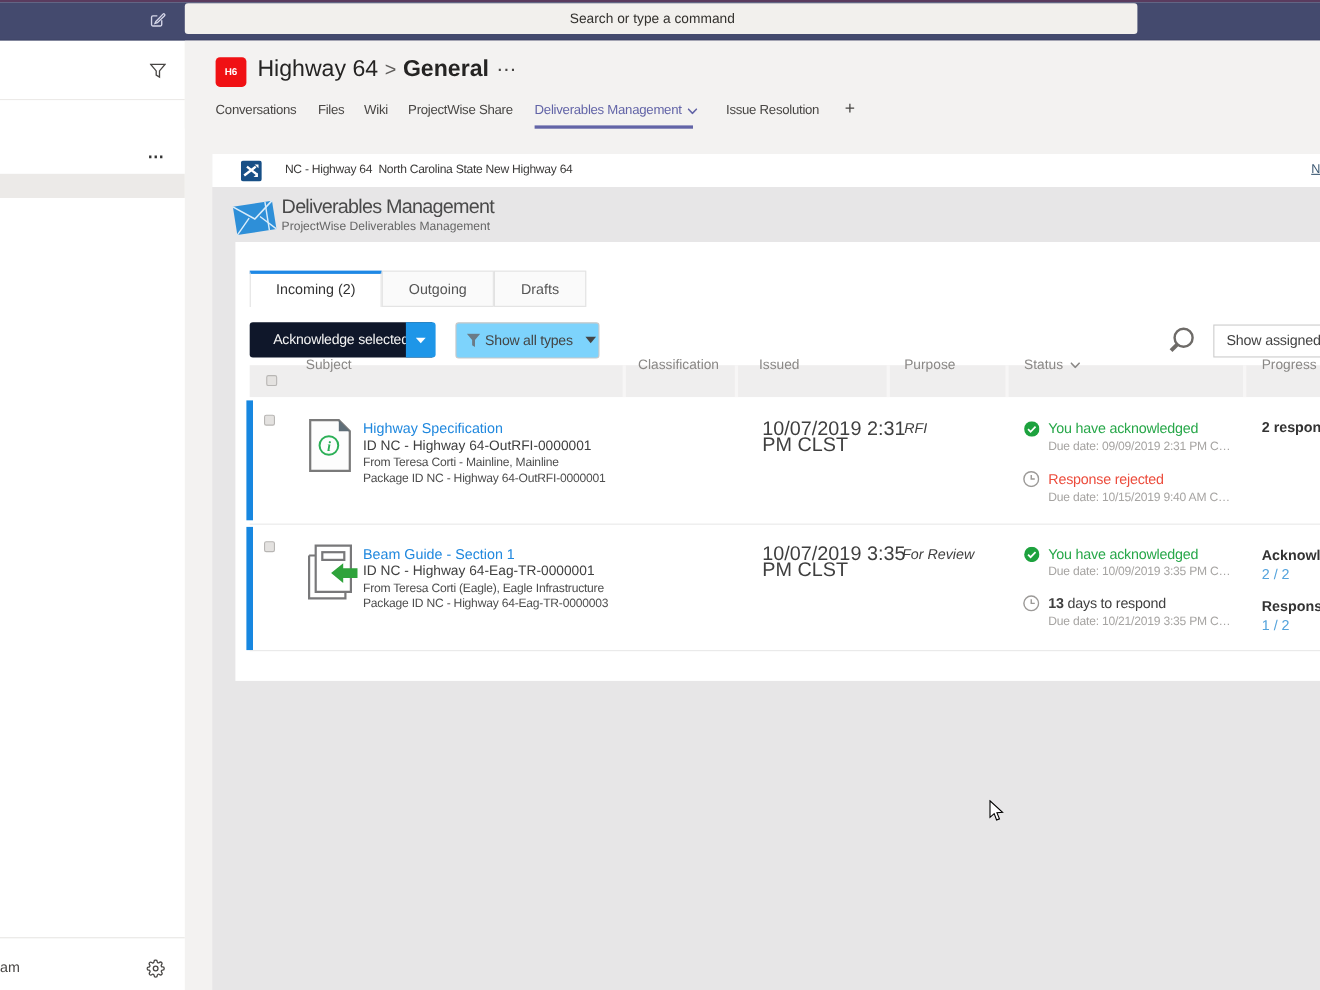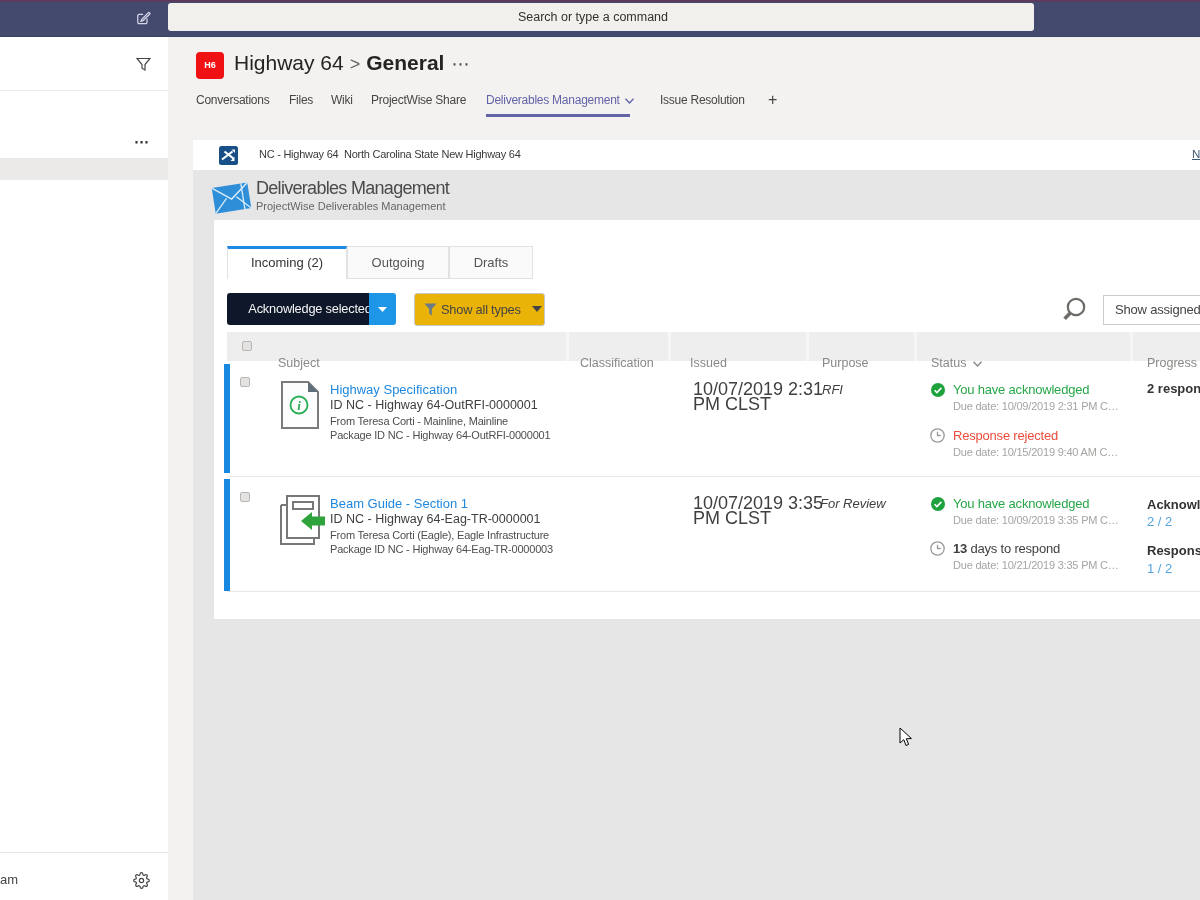--- a/index.html
+++ b/index.html
@@ -45,26 +45,26 @@
 
   
   .ptab { top:246px; height:33px; font-size:13px; text-align:center; border:1px solid #e2e2e2; background:#fafafa; color:#555; line-height:31px; }
   #ptab1 { left:227px; width:120px; background:#fff; border-top:3px solid #1e88e5; border-bottom:none; color:#333; line-height:28px; }
   #ptab2 { left:347px; width:102px; }
   #ptab3 { left:449px; width:84px; }
 
   
   #ackbtn { left:227px; top:293px; width:166px; height:32px; background:#0f172a; border-radius:3px 0 0 3px; color:#f5f5f5; font-size:12.8px; letter-spacing:-0.2px; text-align:center; line-height:32px; }
   #ackdrop { left:369px; top:293px; width:27px; height:32px; background:#1e96e8; border-radius:0 3px 3px 0; }
-  #showtypes { left:414px; top:293px; width:131px; height:33px; background:#eab308; border:1px solid #c8c8c8; border-radius:3px; font-size:12.8px; letter-spacing:-0.2px; color:#444; line-height:31px; white-space:nowrap; overflow:hidden; }
+  #showtypes { left:414px; top:293px; width:131px; height:33px; background:#7dd3fc; border:1px solid #c8c8c8; border-radius:3px; font-size:12.8px; letter-spacing:-0.2px; color:#444; line-height:31px; white-space:nowrap; overflow:hidden; }
   #showassigned { left:1103px; top:295px; width:120px; height:30px; background:#fff; border:1px solid #ccc; font-size:13px; letter-spacing:-0.2px; color:#444; line-height:28px; padding-left:11px; }
 
   
   #thead { left:227px; top:332px; width:973px; height:29px; background:#efeeee; }
-  .th { top:356px; font-size:12.5px; color:#8a8886; }
+  .th { top:324px; font-size:12.5px; color:#8a8886; }
   .colsep { top:332px; width:3px; height:29px; background:#f7f6f6; }
   .rowbar { left:224px; width:6px; background:#1787e0; }
   .cbx { width:10px; height:10px; border:1px solid #b8b6b4; background:#e4e2e0; border-radius:2px; }
   #rowdiv { left:227px; top:476px; width:973px; height:1px; background:#e8e8e8; }
   #tbl-bottom { left:227px; top:591px; width:973px; height:1px; background:#e8e8e8; }
 
   .title-link { font-size:13px; color:#2088de; }
   .id-line { font-size:12.5px; color:#404040; }
   .sm-line { font-size:11px; letter-spacing:-0.2px; color:#4e4e4e; }
   .issued { font-size:18px; color:#3f3f3f; line-height:15px; }
@@ -191,21 +191,21 @@
   <div class="abs id-line" style="left:330px;top:398px">ID NC - Highway 64-OutRFI-0000001</div>
   <div class="abs sm-line" style="left:330px;top:415px">From Teresa Corti - Mainline, Mainline</div>
   <div class="abs sm-line" style="left:330px;top:429px">Package ID NC - Highway 64-OutRFI-0000001</div>
   <div class="abs issued" style="left:693px;top:382px">10/07/2019 2:31<br>PM CLST</div>
   <div class="abs purpose" style="left:822px;top:382px">RFI</div>
   <svg class="abs" style="left:931px;top:383px" width="14" height="14" viewBox="0 0 14 14">
     <circle cx="7" cy="7" r="7" fill="#1da23e"></circle>
     <path d="M3.6 7.2 l2.3 2.3 l4.5 -4.6" stroke="#fff" stroke-width="1.6" fill="none"></path>
   </svg>
   <div class="abs st-green" style="left:953px;top:382px">You have acknowledged</div>
-  <div class="abs due" style="left:953px;top:400px">Due date: 10/09/2019 2:31 PM C…</div>
+  <div class="abs due" style="left:953px;top:400px">Due date: 09/09/2019 2:31 PM C…</div>
   <svg class="abs" style="left:930px;top:428px" width="15" height="15" viewBox="0 0 15 15" fill="none" stroke="#9c9a98" stroke-width="1.3">
     <circle cx="7.5" cy="7.5" r="6.7"></circle>
     <path d="M7.5 3.8 v3.7 h3.2"></path>
   </svg>
   <div class="abs st-red" style="left:953px;top:428px">Response rejected</div>
   <div class="abs due" style="left:953px;top:446px">Due date: 10/15/2019 9:40 AM C…</div>
   <div class="abs prog-label" style="left:1147px;top:381px">2 responses</div>
   <div class="abs" id="rowdiv"></div>
 
   <div class="abs rowbar" style="top:479px;height:112px"></div>

